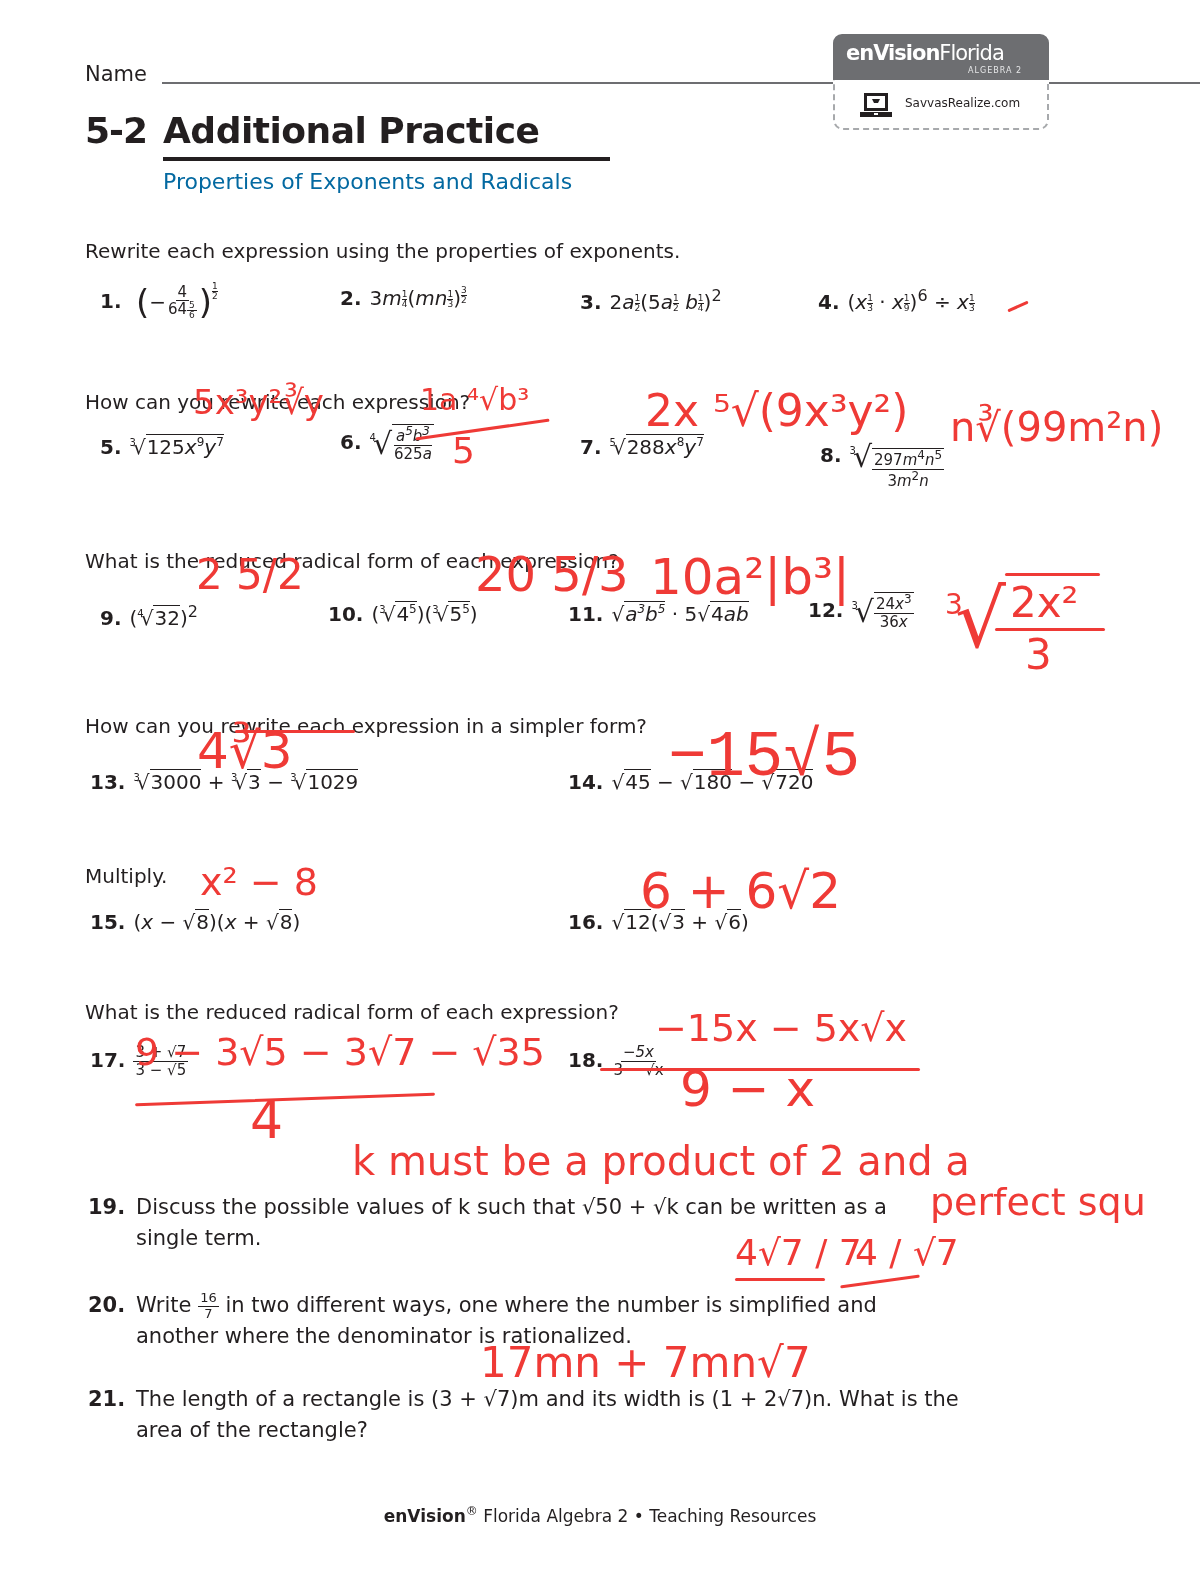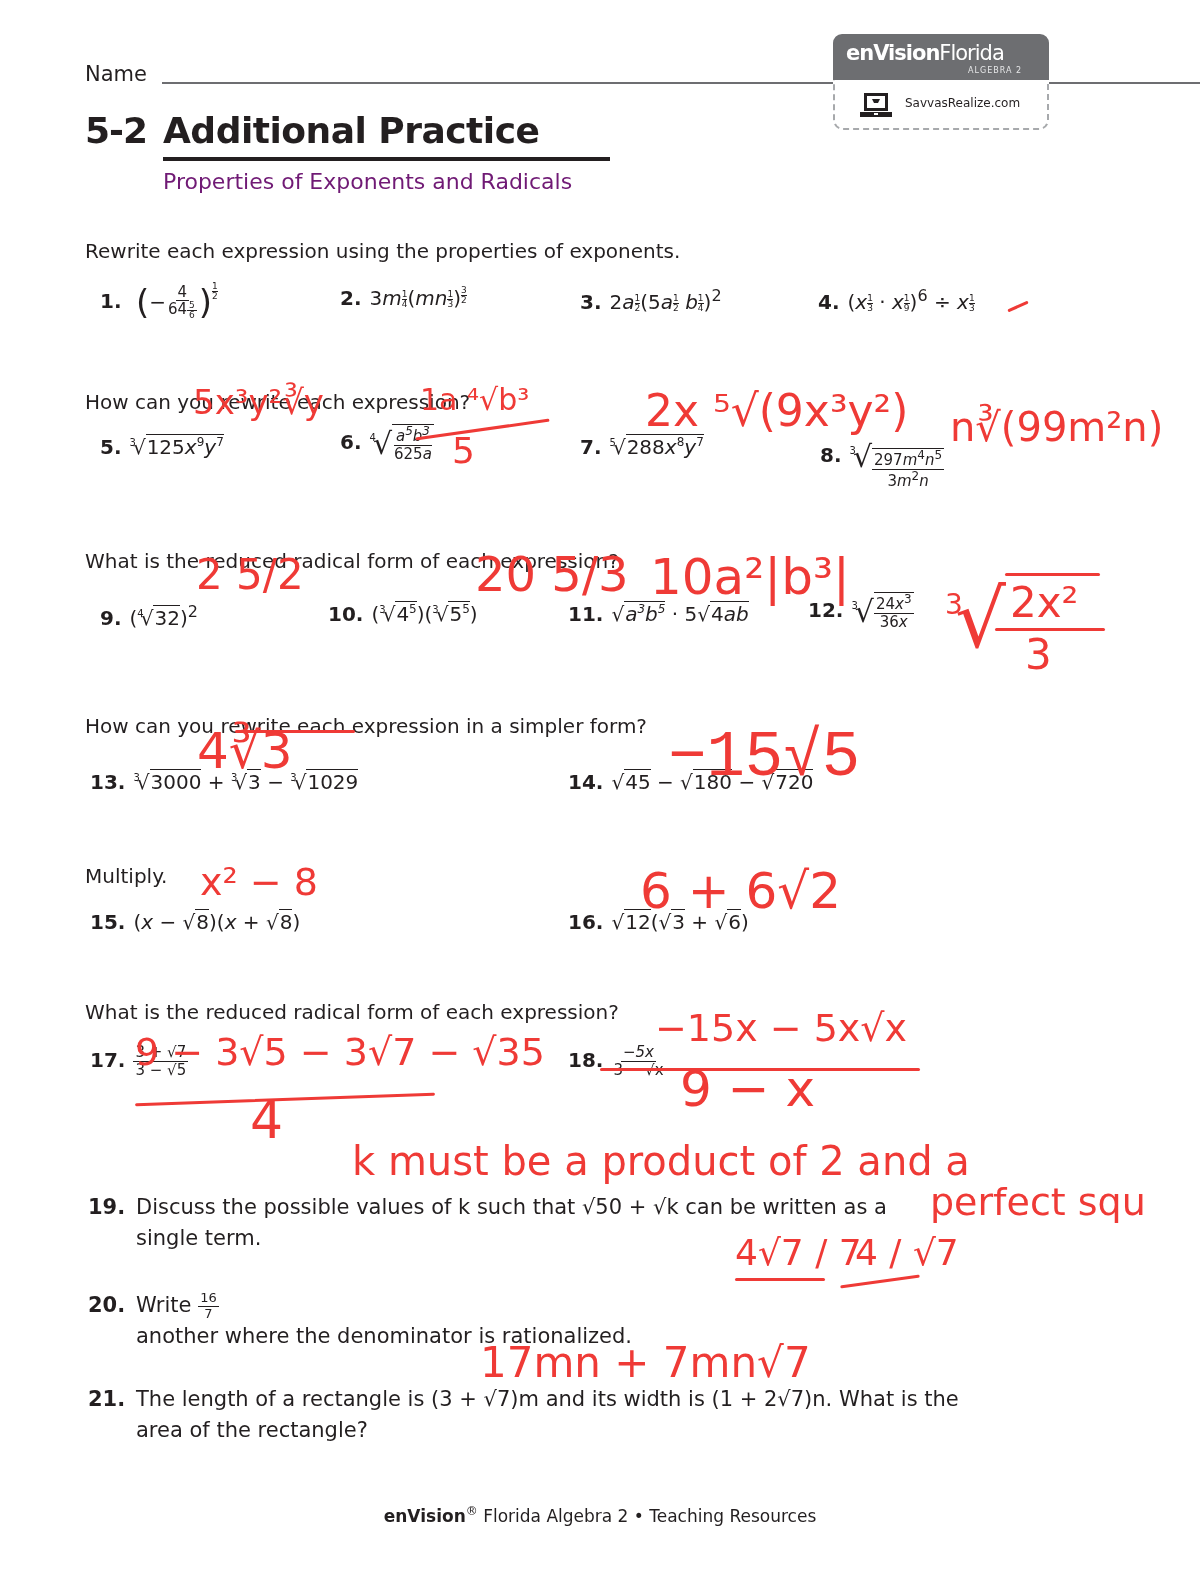--- a/index.html
+++ b/index.html
@@ -16,21 +16,21 @@
   .logo-top { left: 833px; top: 34px; width: 216px; height: 46px; background: #6d6e71; border-radius: 9px 9px 0 0; }
   .logo-brand { left: 846px; top: 41px; color: #fff; font-size: 21px; font-weight: bold; letter-spacing: -1px; }
   .logo-brand .thin { font-weight: normal; }
   .logo-sub { left: 968px; top: 66px; color: #e6e7e8; font-size: 8px; letter-spacing: 1px; }
   .laptop { left: 860px; top: 92px; width: 32px; height: 26px; }
   .savvas { left: 905px; top: 96px; font-size: 12px; color: #231f20; }
 
   .lesson-num { left: 85px; top: 110px; font-size: 36px; font-weight: bold; color: #231f20; letter-spacing: -1px; }
   .lesson-title { left: 163px; top: 110px; font-size: 36px; font-weight: bold; color: #231f20; letter-spacing: -0.5px; }
   .title-rule { left: 163px; top: 157px; width: 447px; height: 4px; background: #231f20; }
-  .subtitle { left: 163px; top: 169px; font-size: 22px; color: #701a75; }
+  .subtitle { left: 163px; top: 169px; font-size: 22px; color: #0369a1; }
 
   
   .section { font-size: 20px; color: #231f20; }
   .prob { font-size: 20px; color: #231f20; white-space: nowrap; }
   .prob .num { font-weight: bold; margin-right: 8px; }
   .math { font-style: italic; }
 
   .frac { display: inline-flex; flex-direction: column; align-items: center; vertical-align: middle; font-size: 15px; line-height: 1.1; }
   .frac .top { border-bottom: 1px solid #231f20; padding: 0 2px; }
   .frac .bot { padding: 0 2px; }
@@ -250,21 +250,21 @@
 <div class="hw-line" style="left:735px; top:1278px; width:90px;"></div>
 <div class="abs hw" style="left:855px; top:1232px; font-size:36px;">4 / √7</div>
 <div class="hw-line" style="left:840px; top:1280px; width:80px; transform:rotate(-8deg);"></div>
 
 <div class="abs long-prob" style="left:88px; top:1290px; width:900px;">
   <span class="num">20.</span><span>Write</span>
   <span class="frac" style="font-size:13px;">
       <span class="top">16</span>
       <span class="bot">7</span>
     </span>
-  <br>
+  <span>in two different ways, one where the number is simplified and</span><br>
   <span class="indent">another where the denominator is rationalized.</span>
 </div>
 
 <div class="abs hw" style="left:480px; top:1338px; font-size:42px;">17mn + 7mn√7</div>
 
 <div class="abs long-prob" style="left:88px; top:1384px; width:940px;">
   <span class="num">21.</span><span>The length of a rectangle is (3 + √7)m and its width is (1 + 2√7)n. What is the</span><br>
   <span class="indent">area of the rectangle?</span>
 </div>
 

